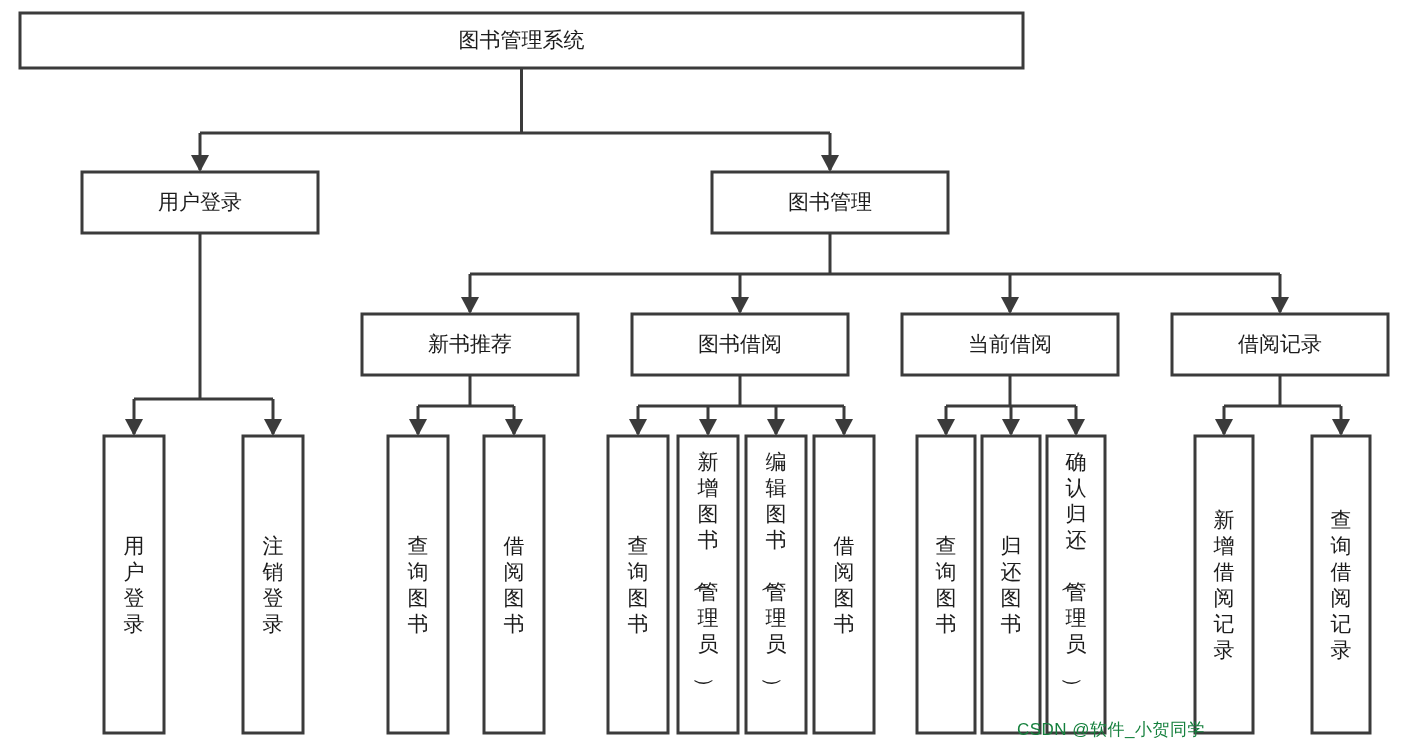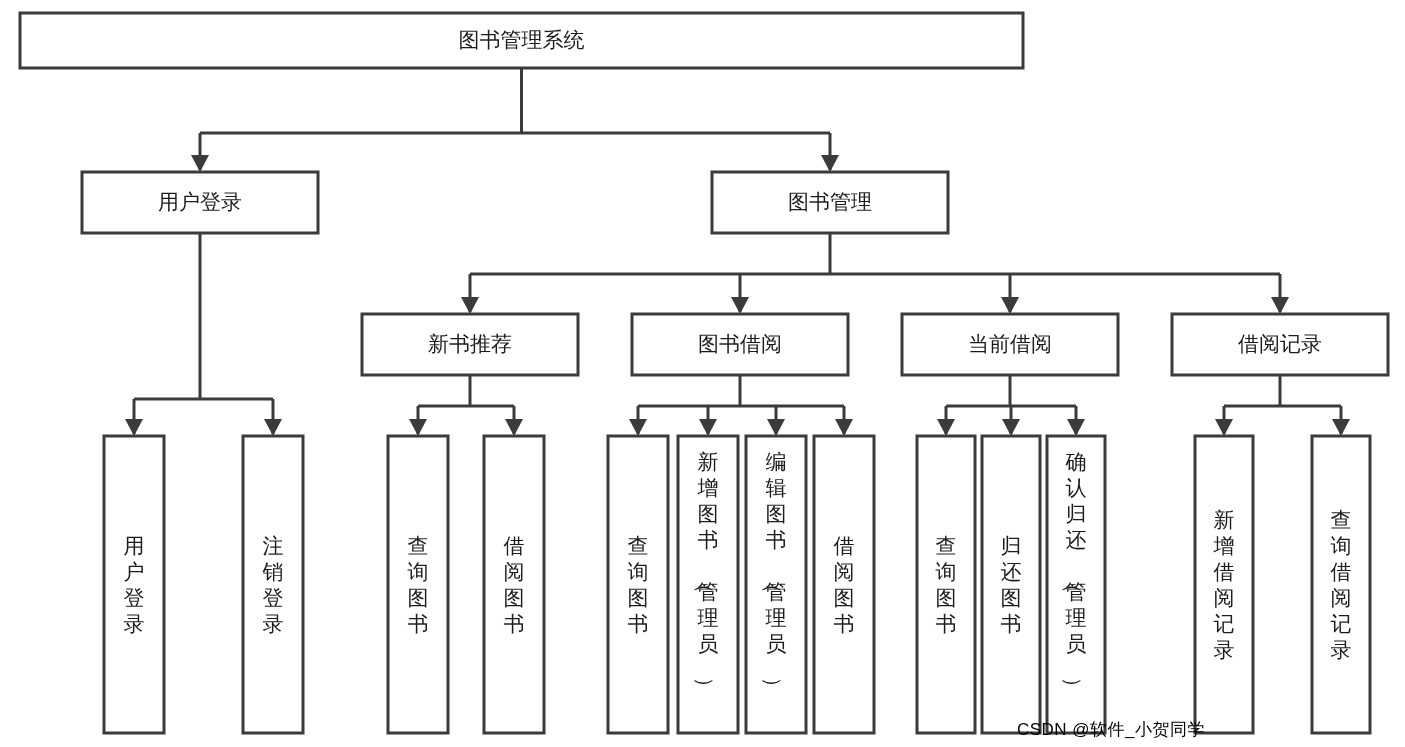--- a/index.html
+++ b/index.html
@@ -53,21 +53,21 @@
     font-size: 21px;
     fill: #1c1c1c;
     text-anchor: middle;
   }
   .watermark {
     position: absolute;
     right: 8px;
     bottom: 6px;
     font-family: "Liberation Sans", "DejaVu Sans", sans-serif;
     font-size: 17px;
-    color: #000000;
+    color: #15803d;
     letter-spacing: 0.5px;
     white-space: nowrap;
     user-select: none;
   }
 </style>
 </head>
 <body>
 
 <div id="diagram-root">
   <svg id="diagram-svg" viewBox="0 0 1405 747">

